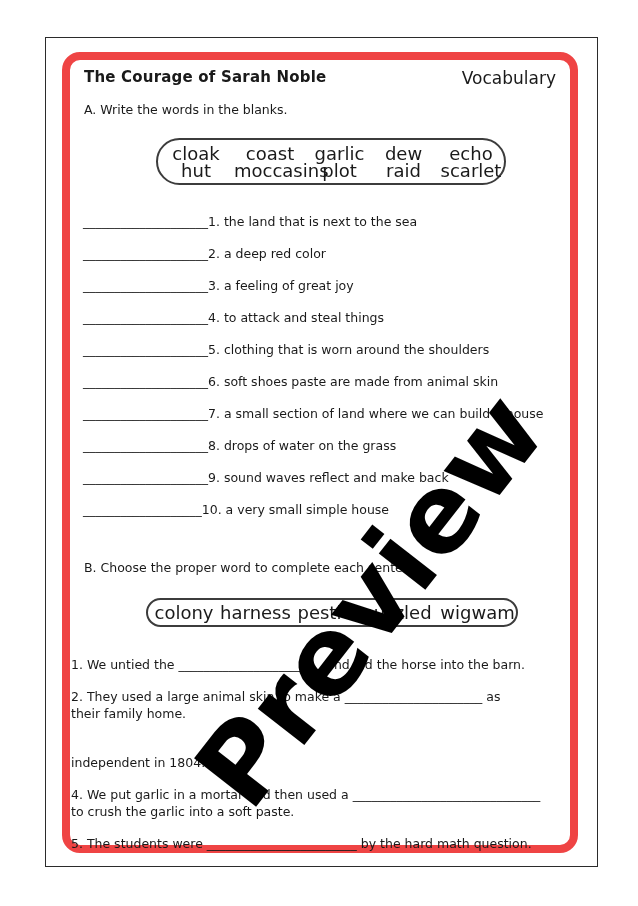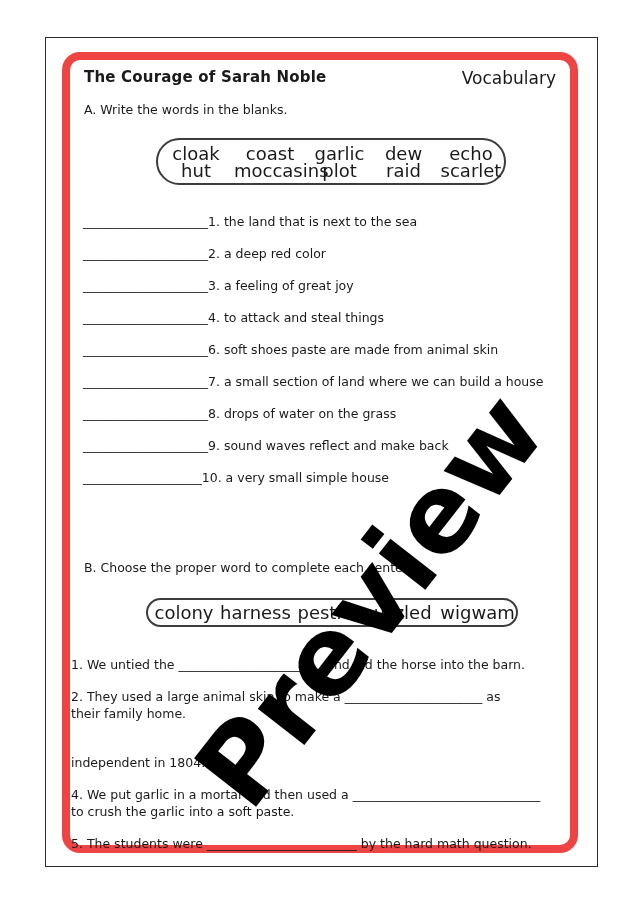--- a/index.html
+++ b/index.html
@@ -72,20 +72,21 @@
       <span class="bank-word">raid</span>
       <span class="bank-word">scarlet</span>
     </div>
   </div>
 
   <div class="q-list">
     <div class="q-item">____________________1. the land that is next to the sea</div>
     <div class="q-item">____________________2. a deep red color</div>
     <div class="q-item">____________________3. a feeling of great joy</div>
     <div class="q-item">____________________4. to attack and steal things</div>
+    <div class="q-item">____________________5. clothing that is worn around the shoulders</div>
     <div class="q-item">____________________6. soft shoes paste are made from animal skin</div>
     <div class="q-item">____________________7. a small section of land where we can build a house</div>
     <div class="q-item">____________________8. drops of water on the grass</div>
     <div class="q-item">____________________9. sound waves reflect and make back</div>
     <div class="q-item">___________________10. a very small simple house</div>
   </div>
 
   <div class="instruction instr-b">B. Choose the proper word to complete each sentence.</div>
 
   <div class="word-bank bank-b">

